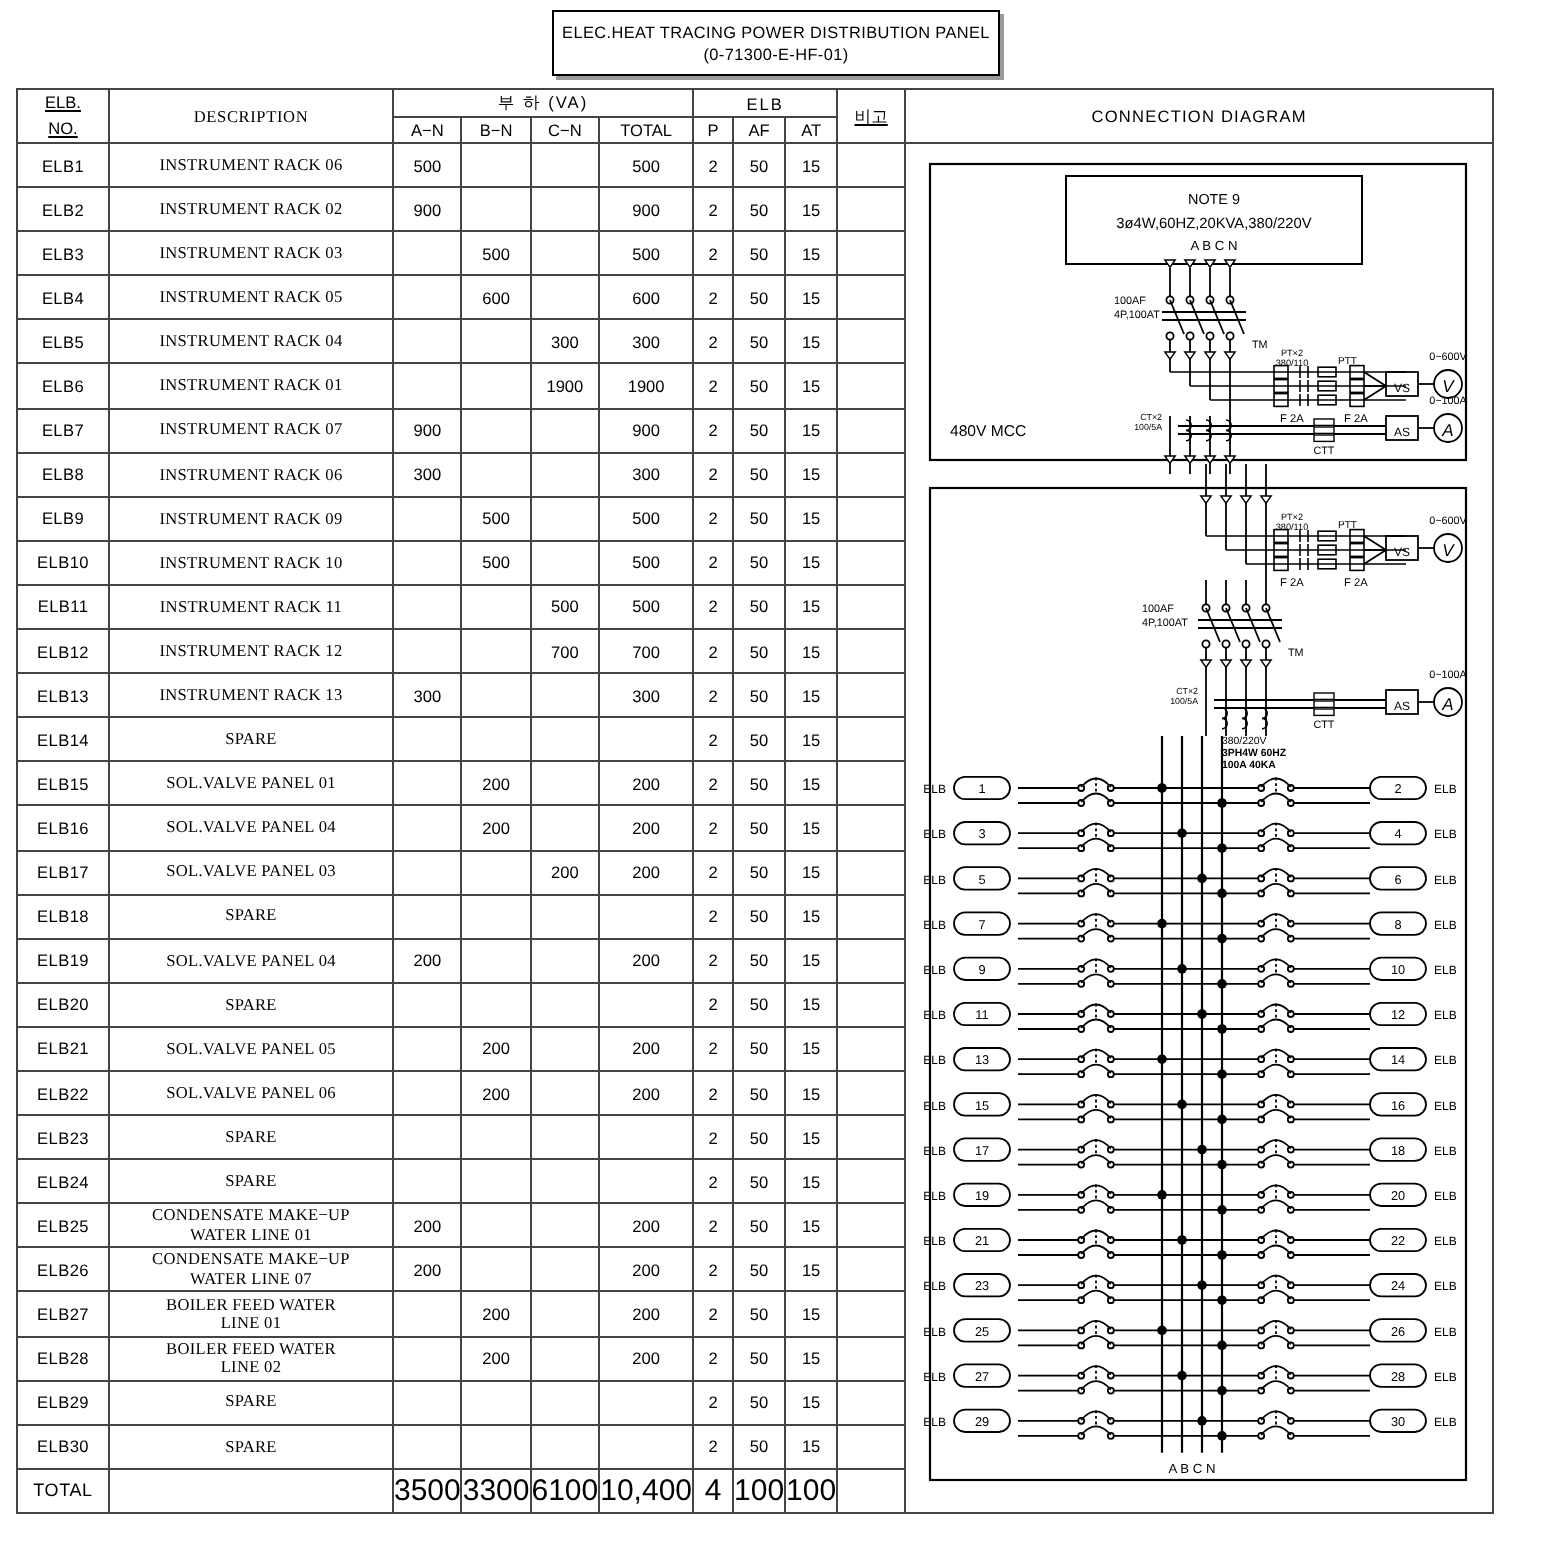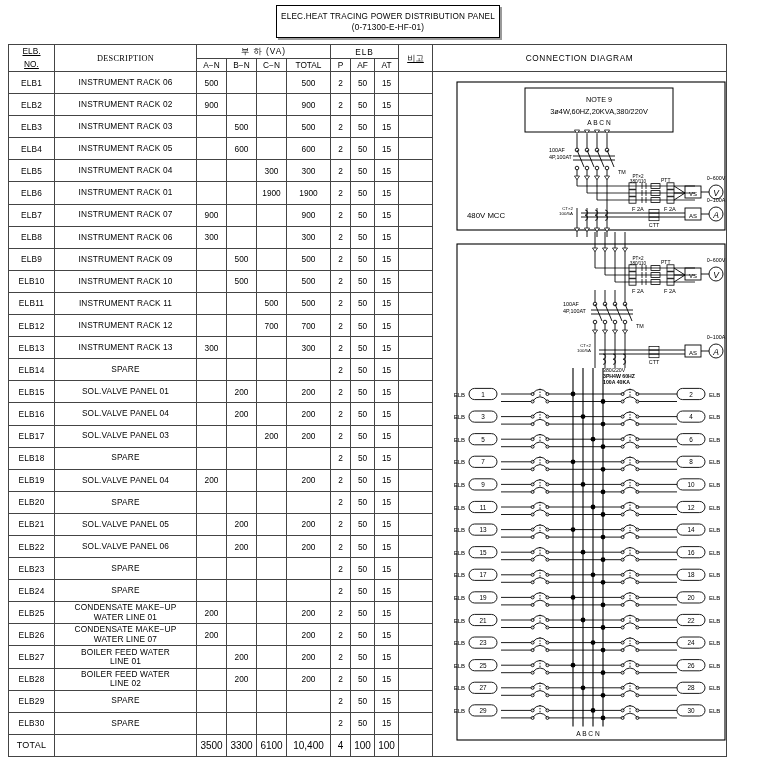--- a/index.html
+++ b/index.html
@@ -34,30 +34,30 @@
   td.hd-desc{font-size:10px;letter-spacing:.3px;font-family:Liberation Serif, serif;}
   td.hd-load{font-size:10px;letter-spacing:1px;}
   td.hd-elb{font-size:11px;letter-spacing:1px;}
   td.hd-sub{font-size:7.5px;}
   td.hd-rem{font-size:8px;text-decoration:underline;}
   td.hd-diag{font-size:9.5px;letter-spacing:.6px;}
 
   tbody tr{height:22.1px;}
   td.no{font-size:10.5px;letter-spacing:.2px;}
   td.desc{text-align:left;padding-left:7px;font-size:8.2px;letter-spacing:.15px;
-          line-height:9.4px;}
+          line-height:9.4px;font-family:Liberation Serif, serif;}
   td.desc .l2{display:block;}
   td.num{font-size:8.4px;}
   td.tot-lbl{font-size:10.5px;letter-spacing:.3px;}
   tr.total td{font-size:9px;}
-  tr.total td.num{font-size:10px;}
+  tr.total td.num{font-size:15px;}
 
   
   td.diagcell{padding:0;position:relative;vertical-align:top;border-left:0.9px solid #444;}
-  .diagwrap{position:absolute;left:12px;top:0;width:294px;height:100%;}
+  .diagwrap{position:absolute;left:0;top:0;width:294px;height:100%;}
   svg.dg{display:block;}
   svg text{font-family:"Liberation Sans",sans-serif;fill:#000;}
 </style>
 </head>
 <body>
 
 <div class="page">
 
   <div class="titlebox">
     <div class="t1">ELEC.HEAT TRACING POWER DISTRIBUTION PANEL</div>

